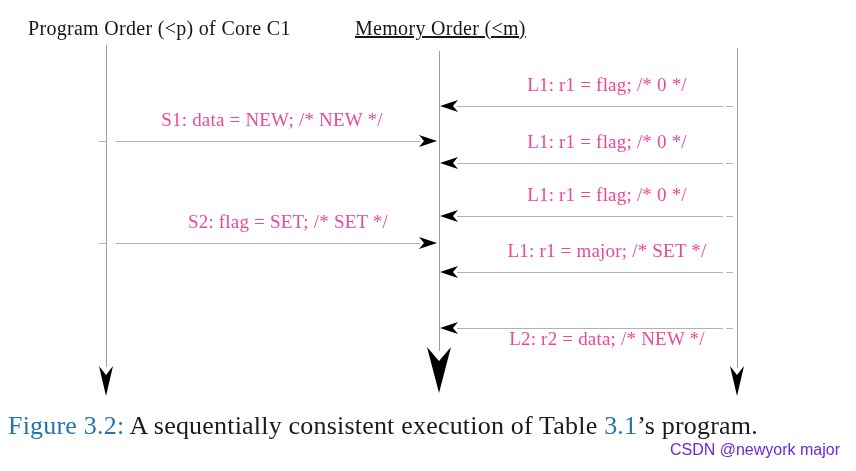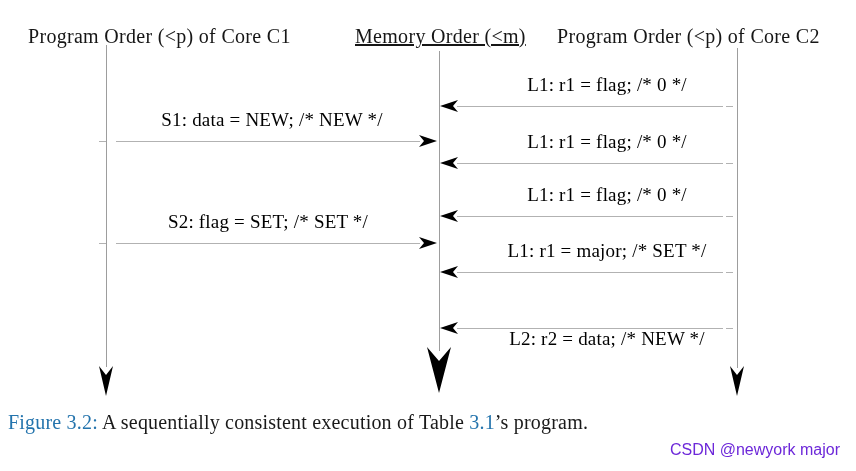--- a/index.html
+++ b/index.html
@@ -11,21 +11,20 @@
     font-family: "Liberation Serif", "DejaVu Serif", serif;
     color: #141414;
     overflow: hidden;
   }
   .col-header {
     position: absolute;
     font-size: 20px;
     letter-spacing: 0.3px;
     white-space: nowrap;
     color: #161616;
-    margin-top: 8px;
   }
   .vline {
     position: absolute;
     width: 1px;
     background: #9d9d9d;
   }
   .hline {
     position: absolute;
     height: 1px;
     background: #b2b2b2;
@@ -35,28 +34,28 @@
     height: 1px;
     width: 7px;
     background: #b2b2b2;
   }
   .evt-label {
     position: absolute;
     font-size: 19px;
     letter-spacing: 0.2px;
     white-space: nowrap;
     text-align: center;
-    color: #000000;
+    color: #ec4899;
   }
   .ah { position: absolute; }
   .caption {
     position: absolute;
     left: 8px;
     top: 411px;
-    font-size: 20px;
+    font-size: 26px;
     letter-spacing: 0.2px;
     white-space: nowrap;
     color: #1a1a1a;
   }
   .caption .blue { color: #2474ad; }
   .watermark {
     position: absolute;
     right: 16px;
     top: 441px;
     font-family: "Liberation Sans", "DejaVu Sans", sans-serif;
@@ -65,21 +64,20 @@
     white-space: nowrap;
   }
 </style>
 </head>
 <body>
 
 <div id="stage">
 
   <div class="col-header" style="left:28px; top:17px;">Program Order (&lt;p) of Core C1</div>
   <div class="col-header" style="left:355px; top:17px;text-decoration:underline;">Memory Order (&lt;m)</div>
-  <div class="col-header" style="left:557px; top:17px;">Program Order (&lt;p) of Core C2</div>
 
   <div class="vline" style="left:106px; top:45px; height:322px;"></div>
   <div class="vline" style="left:439px; top:51px; height:300px;"></div>
   <div class="vline" style="left:737px; top:48px; height:320px;"></div>
 
   <svg class="ah" style="left:99px; top:366px;" width="14" height="30" viewBox="0 0 14 30">
     <polygon points="0,0 7,9 14,0 7,30" fill="#000"></polygon>
   </svg>
   <svg class="ah" style="left:427px; top:347px;" width="24" height="46" viewBox="0 0 24 46">
     <polygon points="0,0 12,14 24,0 12,46" fill="#000"></polygon>
@@ -109,21 +107,21 @@
   <div class="hline" style="left:457px; top:163px; width:266px;"></div>
   <div class="hdash" style="left:726px; top:163px;"></div>
 
   <div class="evt-label" style="left:457px; top:184px; width:300px;">L1: r1 = flag; /* 0 */</div>
   <svg class="ah" style="left:440px; top:210px;" width="18" height="12" viewBox="0 0 18 12">
     <polygon points="18,0 13,6 18,12 0,6" fill="#000"></polygon>
   </svg>
   <div class="hline" style="left:457px; top:216px; width:266px;"></div>
   <div class="hdash" style="left:726px; top:216px;"></div>
 
-  <div class="evt-label" style="left:108px; top:211px; width:320px;text-align:center;">S2: flag = SET; /* SET */</div>
+  <div class="evt-label" style="left:128px; top:211px; width:320px;text-align:center;">S2: flag = SET; /* SET */</div>
   <div class="hdash" style="left:99px; top:243px;"></div>
   <div class="hline" style="left:116px; top:243px; width:304px;"></div>
   <svg class="ah" style="left:419px; top:237px;" width="18" height="12" viewBox="0 0 18 12">
     <polygon points="0,0 5,6 0,12 18,6" fill="#000"></polygon>
   </svg>
 
   <div class="evt-label" style="left:457px; top:240px; width:300px;">L1: r1 = major; /* SET */</div>
   <svg class="ah" style="left:440px; top:266px;" width="18" height="12" viewBox="0 0 18 12">
     <polygon points="18,0 13,6 18,12 0,6" fill="#000"></polygon>
   </svg>

